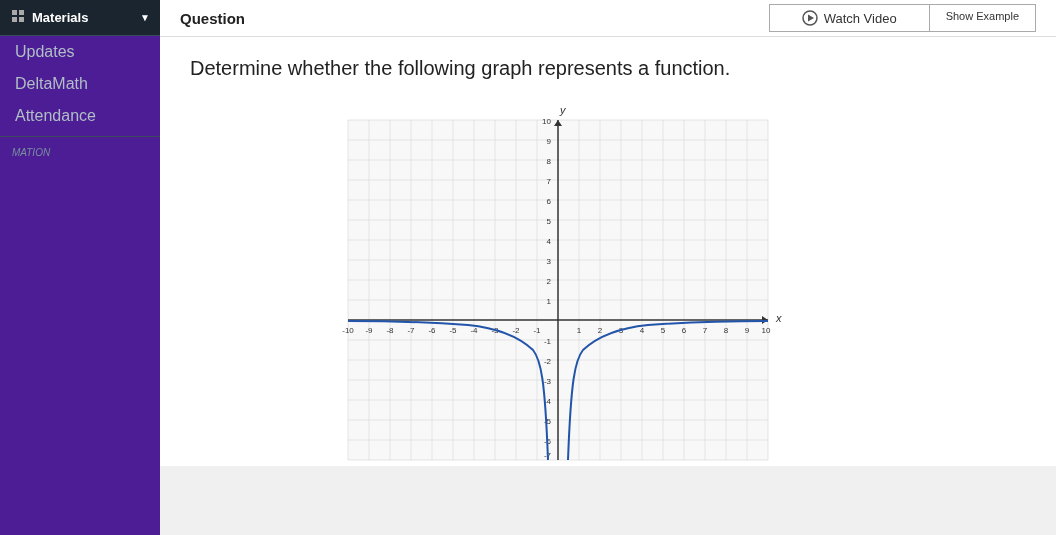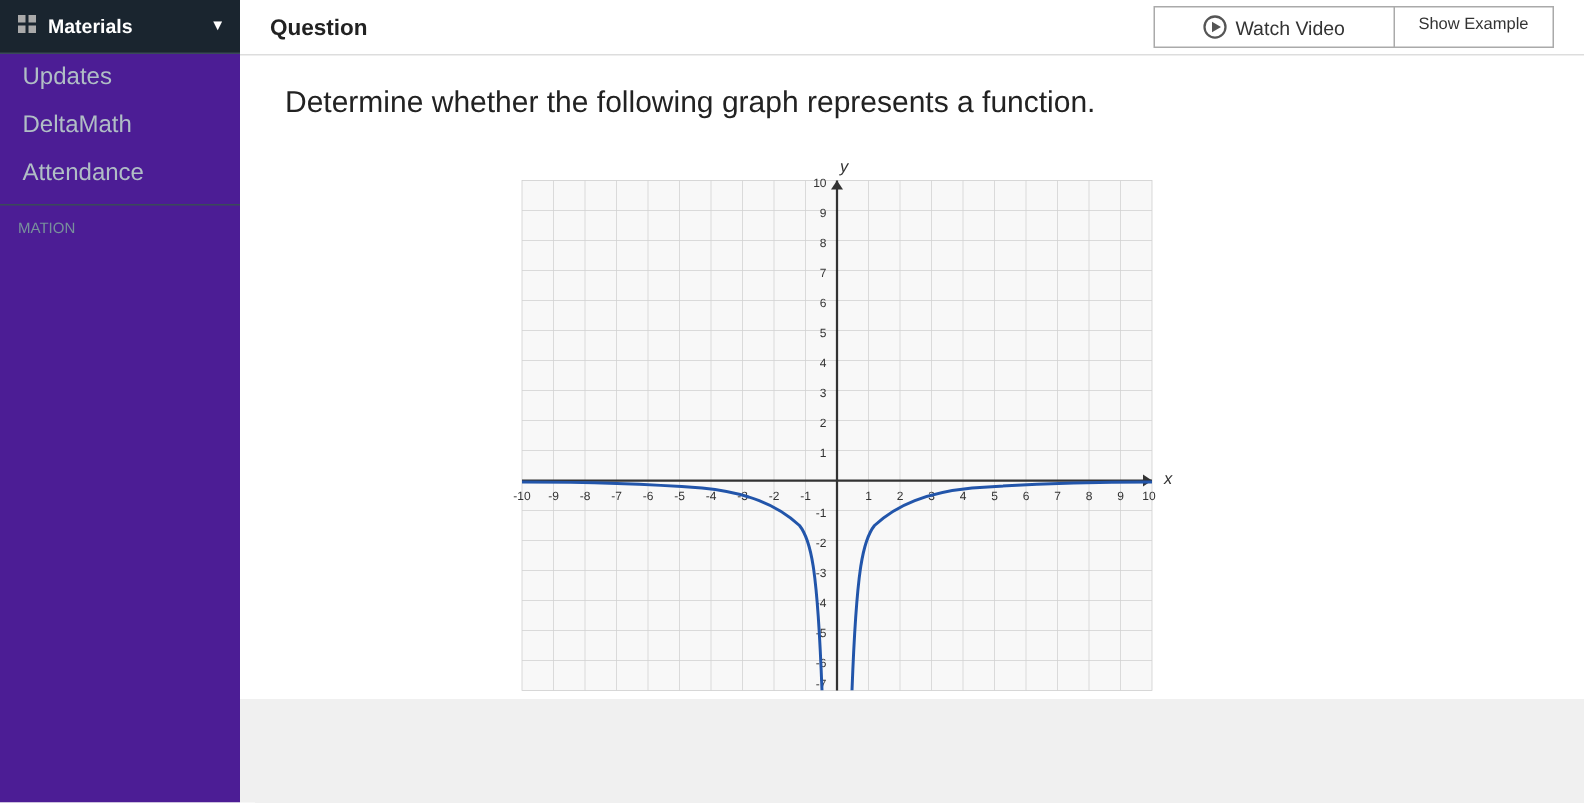--- a/index.html
+++ b/index.html
@@ -37,20 +37,21 @@
     }
     .sidebar-divider {
       border-top: 1px solid #3a4a5a;
       margin: 4px 0;
     }
     .sidebar-section-label {
       padding: 6px 12px 2px;
       font-size: 10px;
       color: #78909c;
       text-transform: uppercase;
+      font-style: italic;
     }
     .sidebar-period-block {
       padding: 4px 12px;
       font-size: 10px;
       color: #90a4ae;
       line-height: 1.5;
     }
 
     
     #main {

